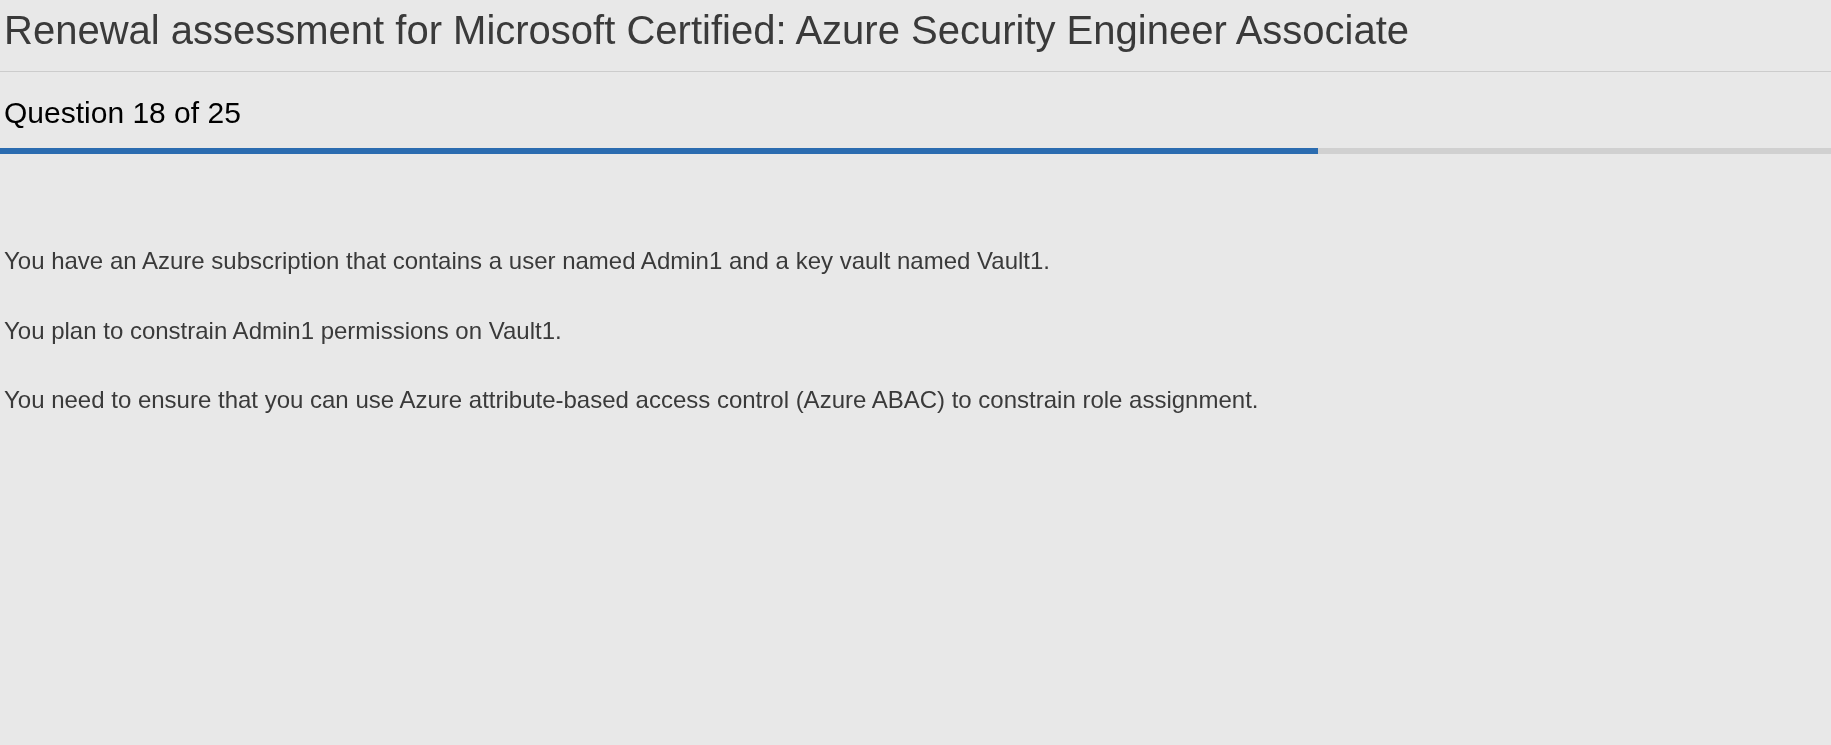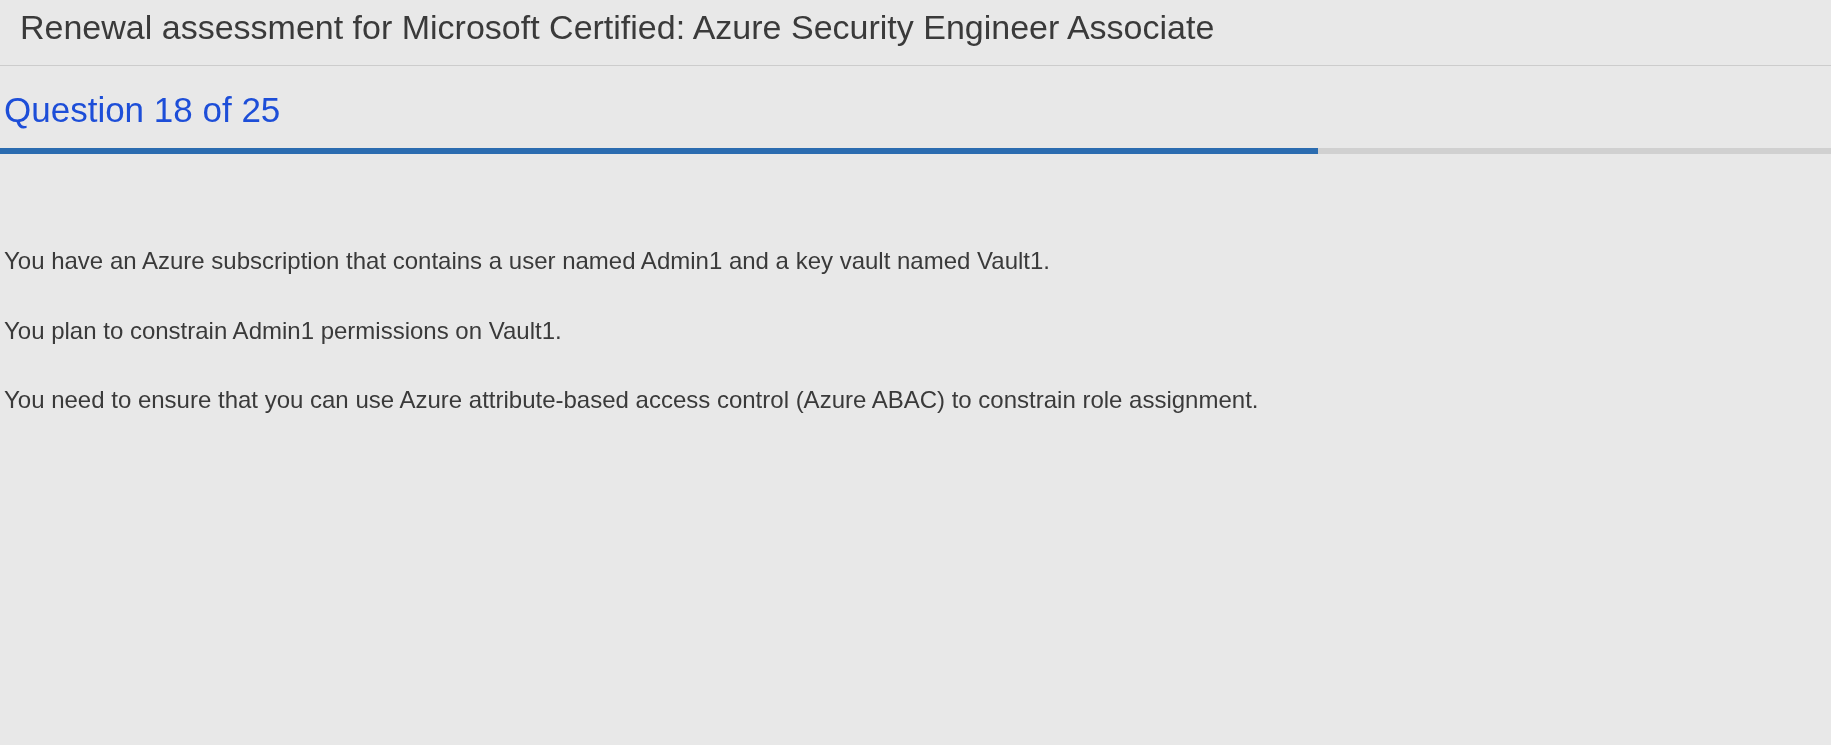--- a/index.html
+++ b/index.html
@@ -13,32 +13,32 @@
       width: 1831px;
       height: 745px;
       overflow: hidden;
       color: #333;
     }
     .assessment-header {
       padding: 8px 0 18px 0;
       border-bottom: 1px solid #ccc;
     }
     .assessment-title {
-      font-size: 34px;
+      font-size: 40px;
       font-weight: 400;
       color: #3a3a3a;
-      padding-left: 20px;
+      padding-left: 4px;
     }
     .question-section {
       padding: 24px 0 0 0;
     }
     .question-counter {
-      font-size: 35px;
+      font-size: 30px;
       font-weight: 400;
-      color: #1d4ed8;
+      color: #000000;
       padding-left: 4px;
       margin-bottom: 18px;
     }
     .progress-container {
       width: 100%;
       height: 6px;
       background: #d0d0d0;
       position: relative;
       margin-bottom: 90px;
     }

